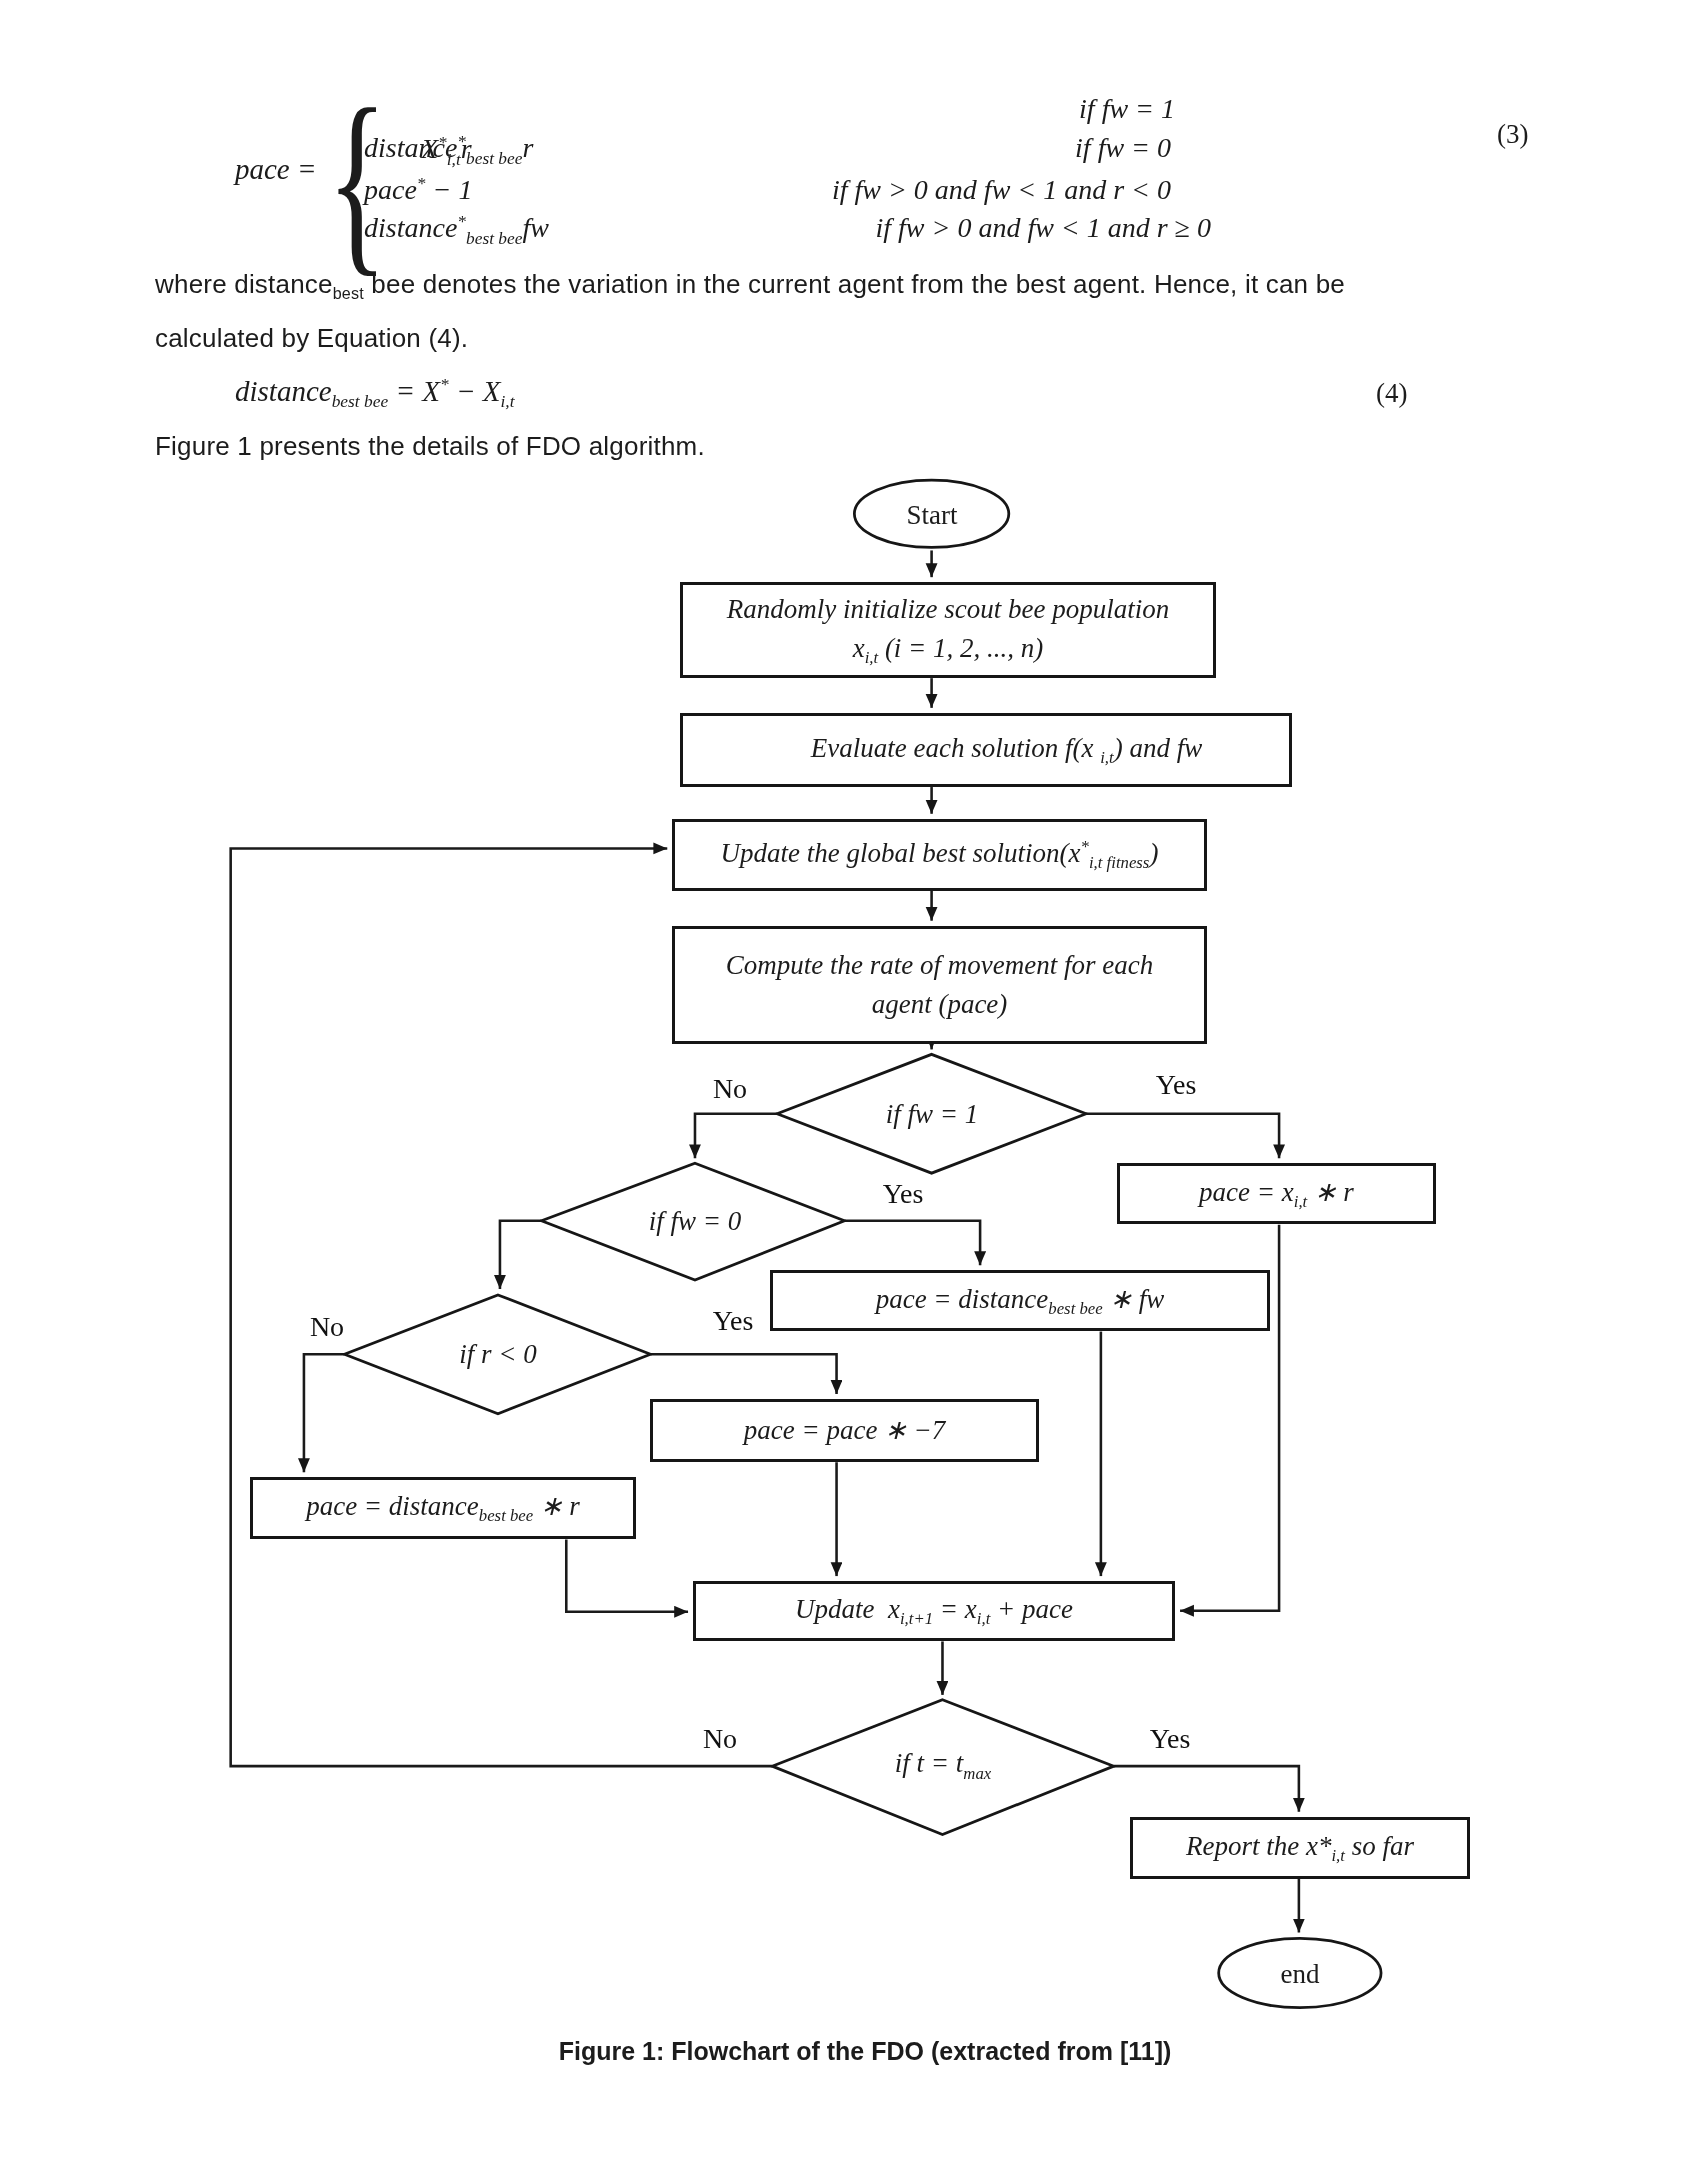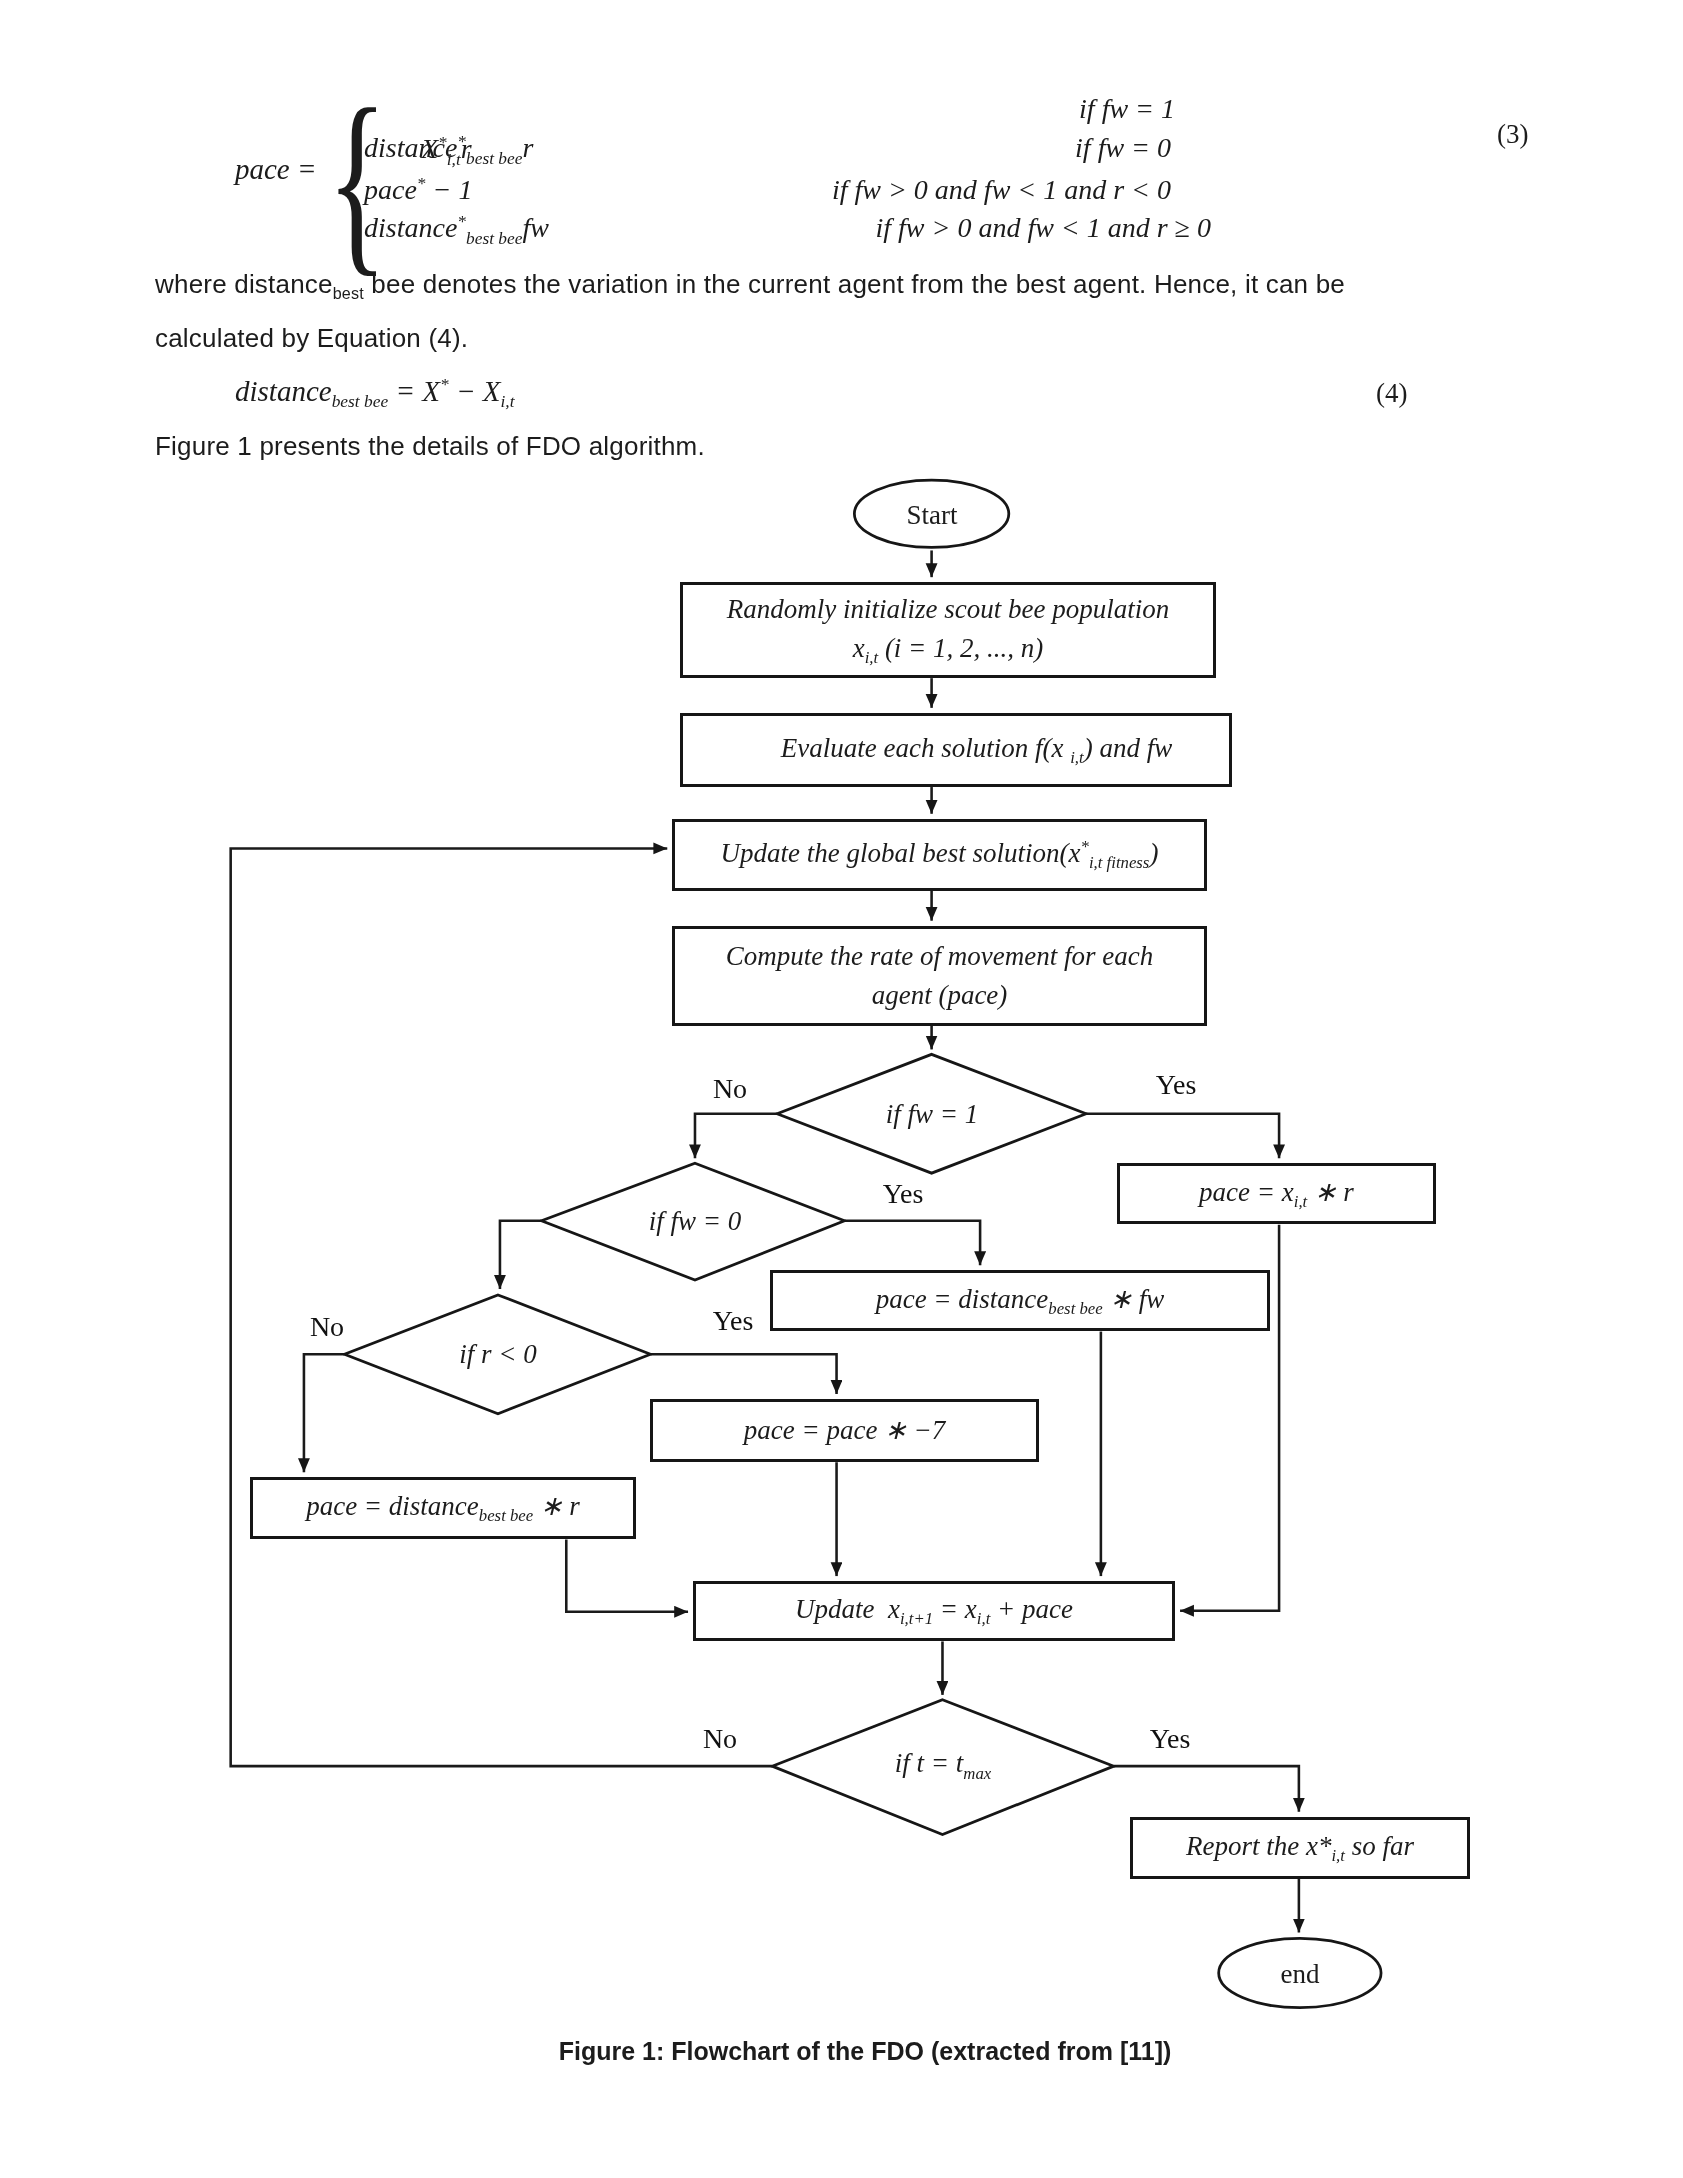--- a/index.html
+++ b/index.html
@@ -146,29 +146,29 @@
       <polygon points="952,1717 1125,1784 952,1853 780,1784"></polygon>
       <ellipse cx="1313" cy="1993" rx="82" ry="35"></ellipse>
     </g>
   </svg>
 
   <div class="node" style="left:680px;top:582px;width:536px;height:96px;text-align:right;">
     <div>Randomly initialize scout bee population</div>
     <div>x<sub>i,t</sub> (i = 1, 2, ..., n)</div>
   </div>
 
-  <div class="node" style="left:680px;top:713px;width:552px;height:74px;padding-left:41px;">
+  <div class="node" style="left:680px;top:713px;width:612px;height:74px;padding-left:41px;">
     <div>Evaluate each solution f(x <sub>i,t</sub>) and fw</div>
   </div>
 
   <div class="node" style="left:672px;top:819px;width:535px;height:72px;">
     <div>Update the global best solution(x<sup>*</sup><sub>i,t fitness</sub>)</div>
   </div>
 
-  <div class="node" style="left:672px;top:926px;width:535px;height:100px;">
+  <div class="node" style="left:672px;top:926px;width:535px;height:118px;">
     <div>Compute the rate of movement for each</div>
     <div>agent (pace)</div>
   </div>
 
   <div class="node" style="left:1117px;top:1163px;width:319px;height:61px;">
     <div>pace = x<sub>i,t</sub> ∗ r</div>
   </div>
 
   <div class="node" style="left:770px;top:1270px;width:500px;height:61px;">
     <div>pace = distance<sub>best bee</sub> ∗ fw</div>

